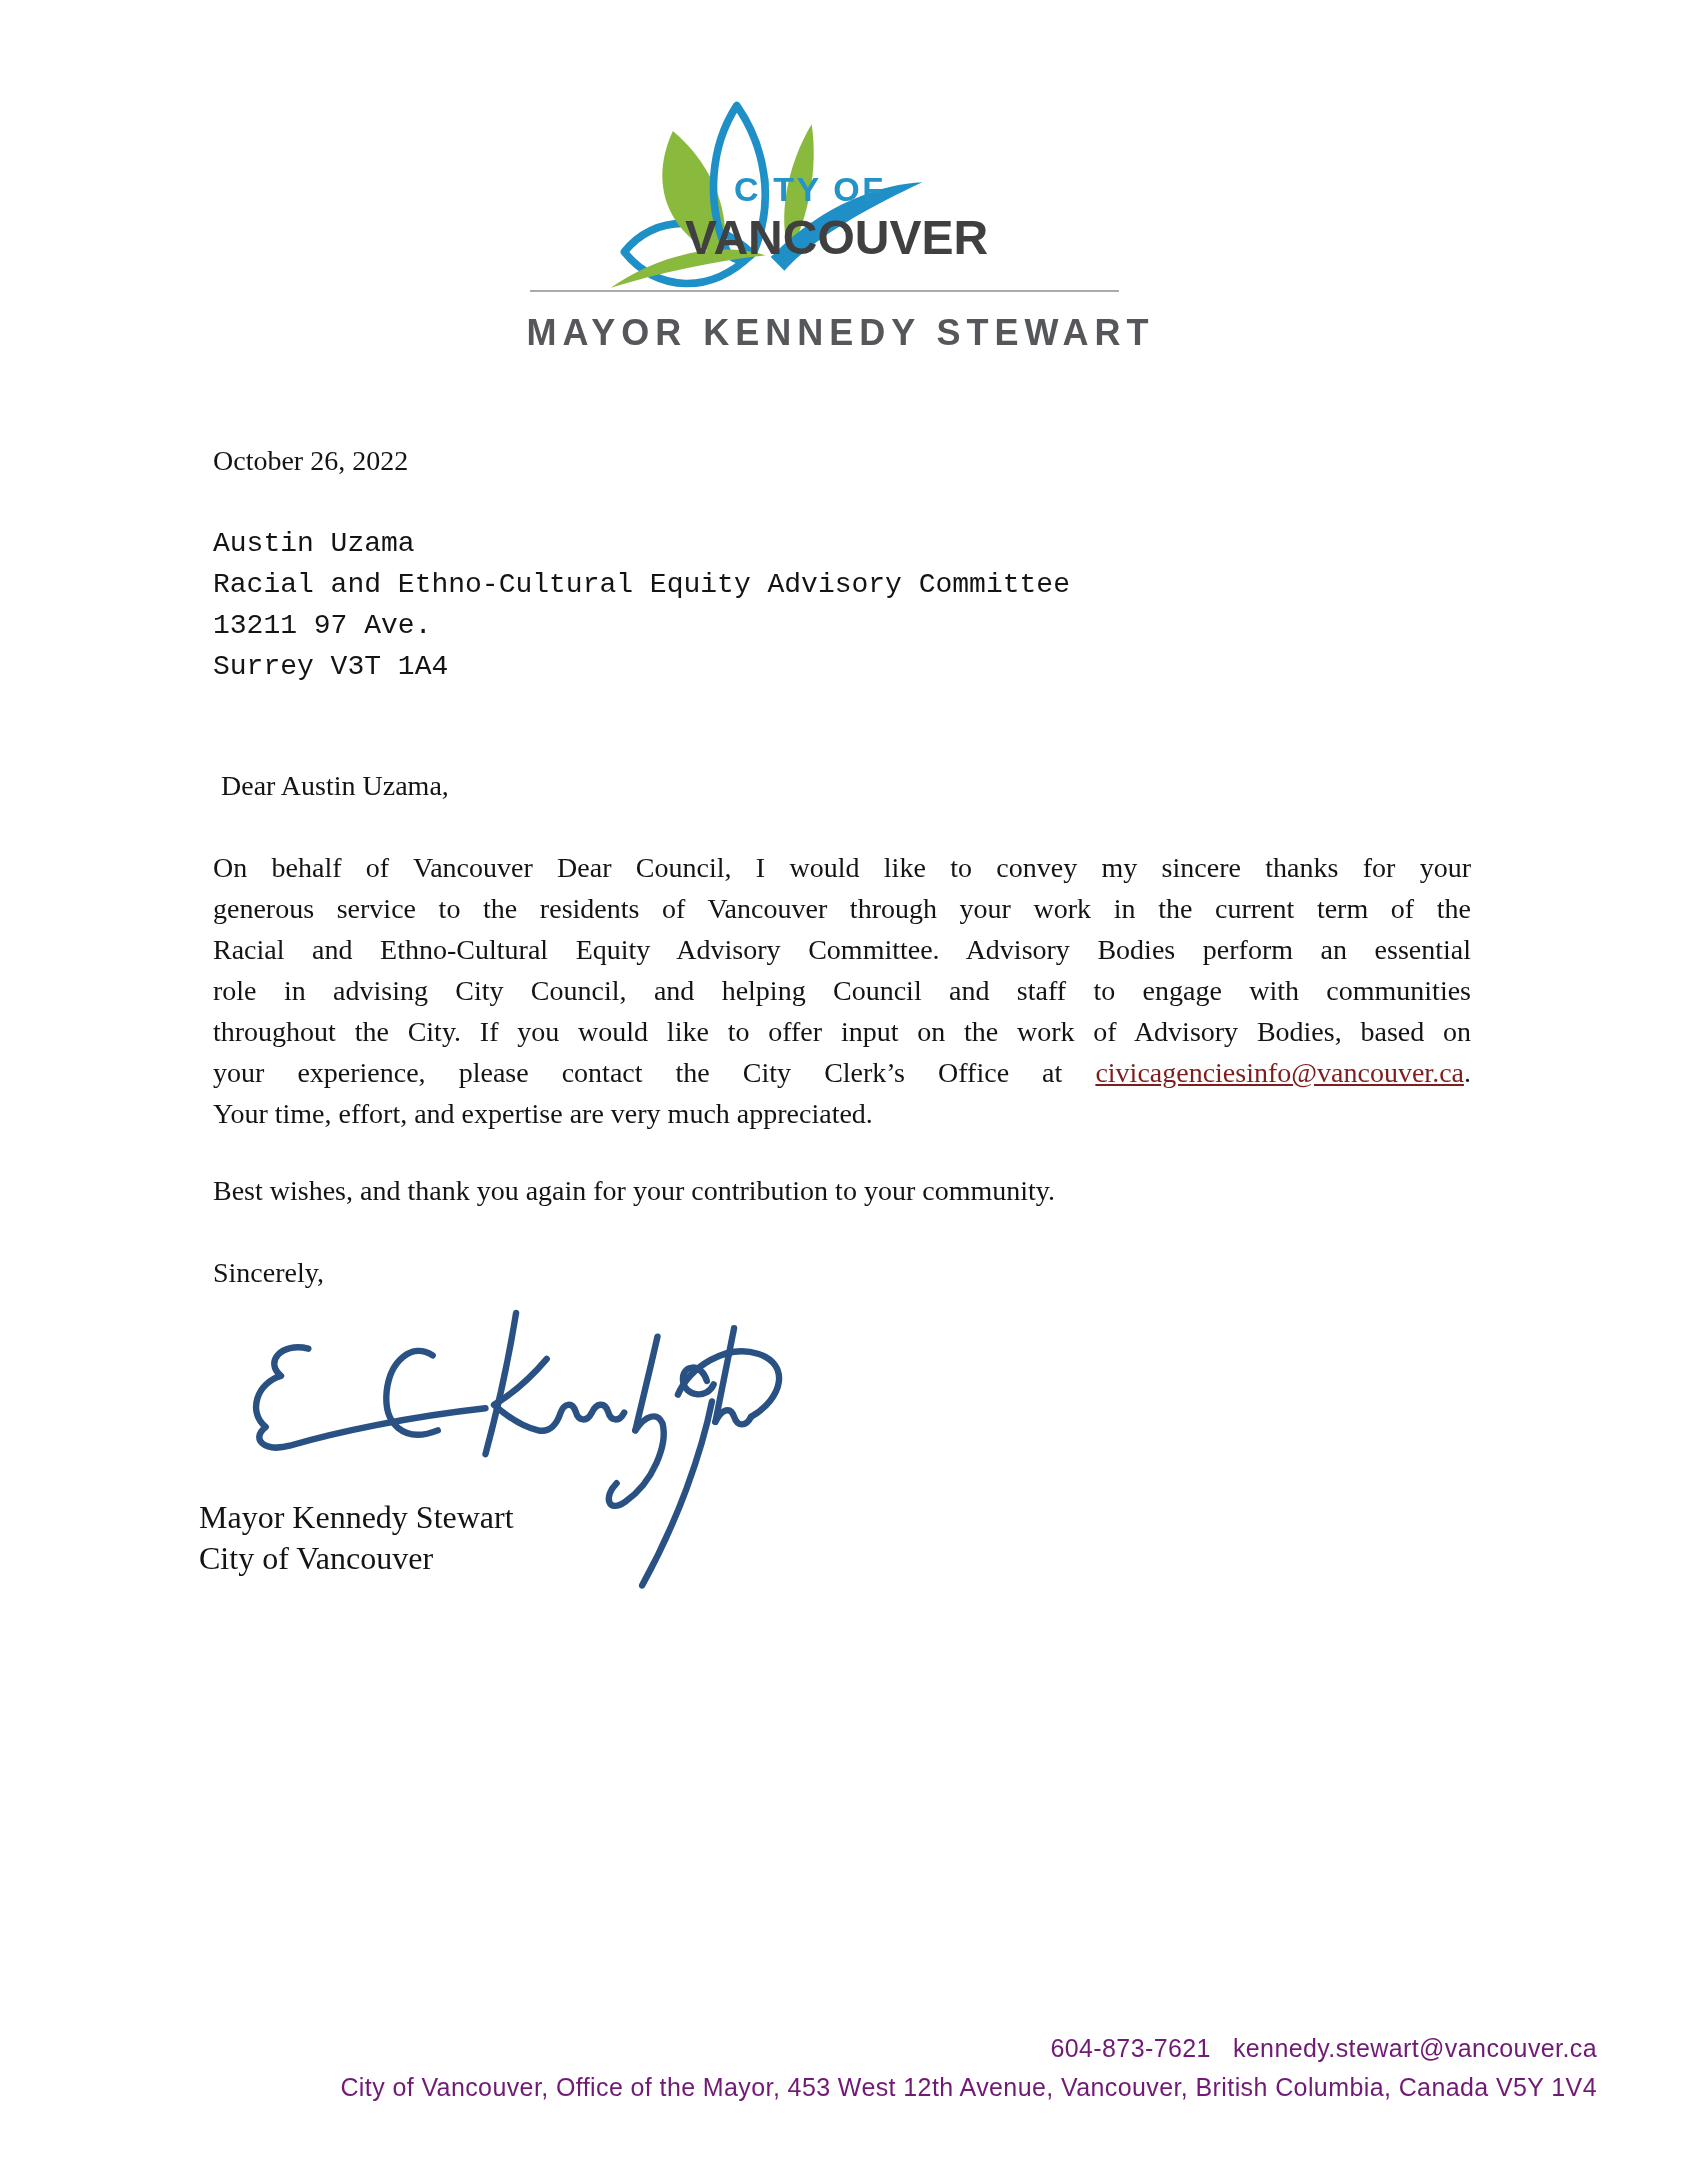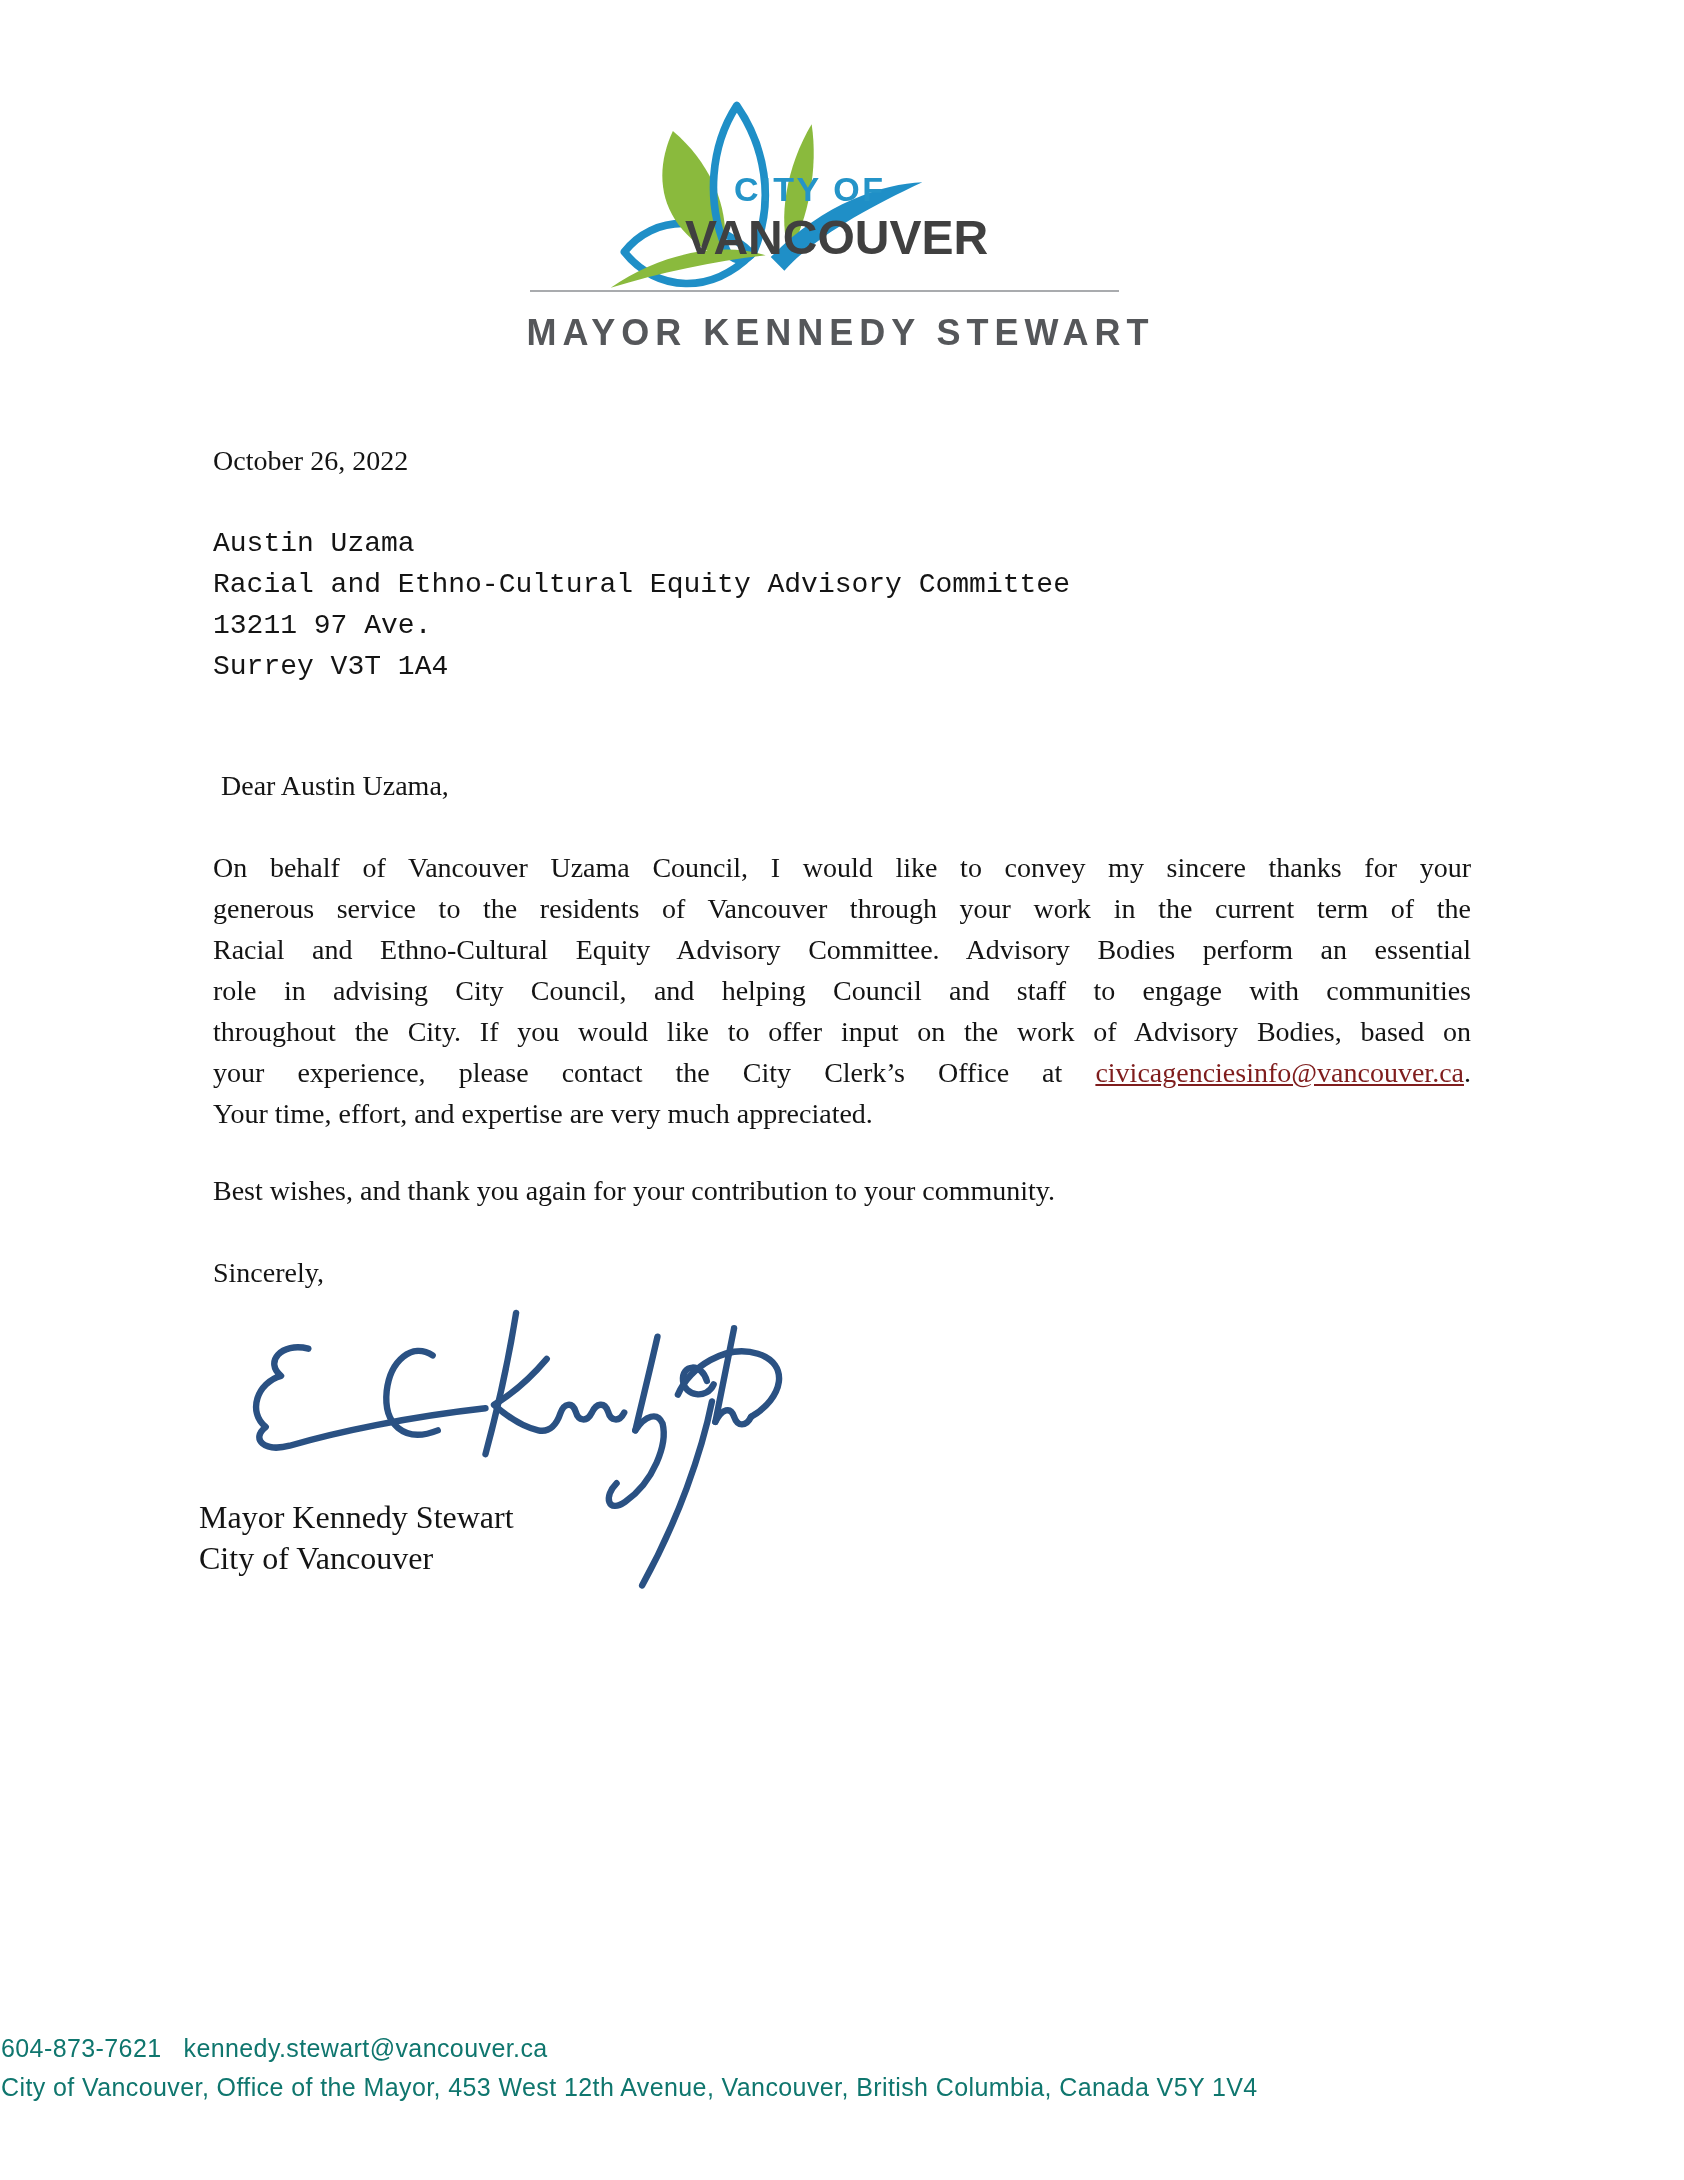--- a/index.html
+++ b/index.html
@@ -46,23 +46,23 @@
   .jline{text-align:justify;text-align-last:justify;white-space:nowrap;}
   .lline{text-align:left;white-space:nowrap;}
   .body-link{color:#7f1d1d;text-decoration:underline;cursor:pointer;}
   .sig-svg{position:absolute;left:230px;top:1299px;width:562px;height:290px;}
   .sig-block{
     position:absolute;left:199px;top:1497px;
     font-size:32px;line-height:41px;
   }
   
   .footer-line{
-    position:absolute;left:1px;width:1589px;text-align:left;
+    position:absolute;left:8px;width:1589px;text-align:right;
     font-family:"Liberation Sans","DejaVu Sans",sans-serif;
-    color:#0f766e;font-size:25px;letter-spacing:0.4px;white-space:nowrap;
+    color:#701a75;font-size:25px;letter-spacing:0.4px;white-space:nowrap;
   }
   .footer-contact{top:2034px;}
   .footer-address{top:2073px;}
   .footer-gap{display:inline-block;width:22px;}
 </style>
 </head>
 <body>
 
 <div class="page">
 
@@ -93,21 +93,21 @@
   <div class="bodytext address">
     <div>Austin Uzama</div>
     <div>Racial and Ethno-Cultural Equity Advisory Committee</div>
     <div>13211 97 Ave.</div>
     <div>Surrey V3T 1A4</div>
   </div>
 
   <div class="bodytext salutation">Dear Austin Uzama,</div>
 
   <div class="bodytext para1">
-    <div class="jline">On behalf of Vancouver Uzama Council, I would like to convey my sincere thanks for your</div>
+    <div class="jline">On behalf of Vancouver Dear Council, I would like to convey my sincere thanks for your</div>
     <div class="jline">generous service to the residents of Vancouver through your work in the current term of the</div>
     <div class="jline">Racial and Ethno-Cultural Equity Advisory Committee. Advisory Bodies perform an essential</div>
     <div class="jline">role in advising City Council, and helping Council and staff to engage with communities</div>
     <div class="jline">throughout the City. If you would like to offer input on the work of Advisory Bodies, based on</div>
     <div class="jline">
       <span>your experience, please contact the City Clerk’s Office at </span><a class="body-link">civicagenciesinfo@vancouver.ca</a><span>.</span>
     </div>
     <div class="lline">Your time, effort, and expertise are very much appreciated.</div>
   </div>
 

